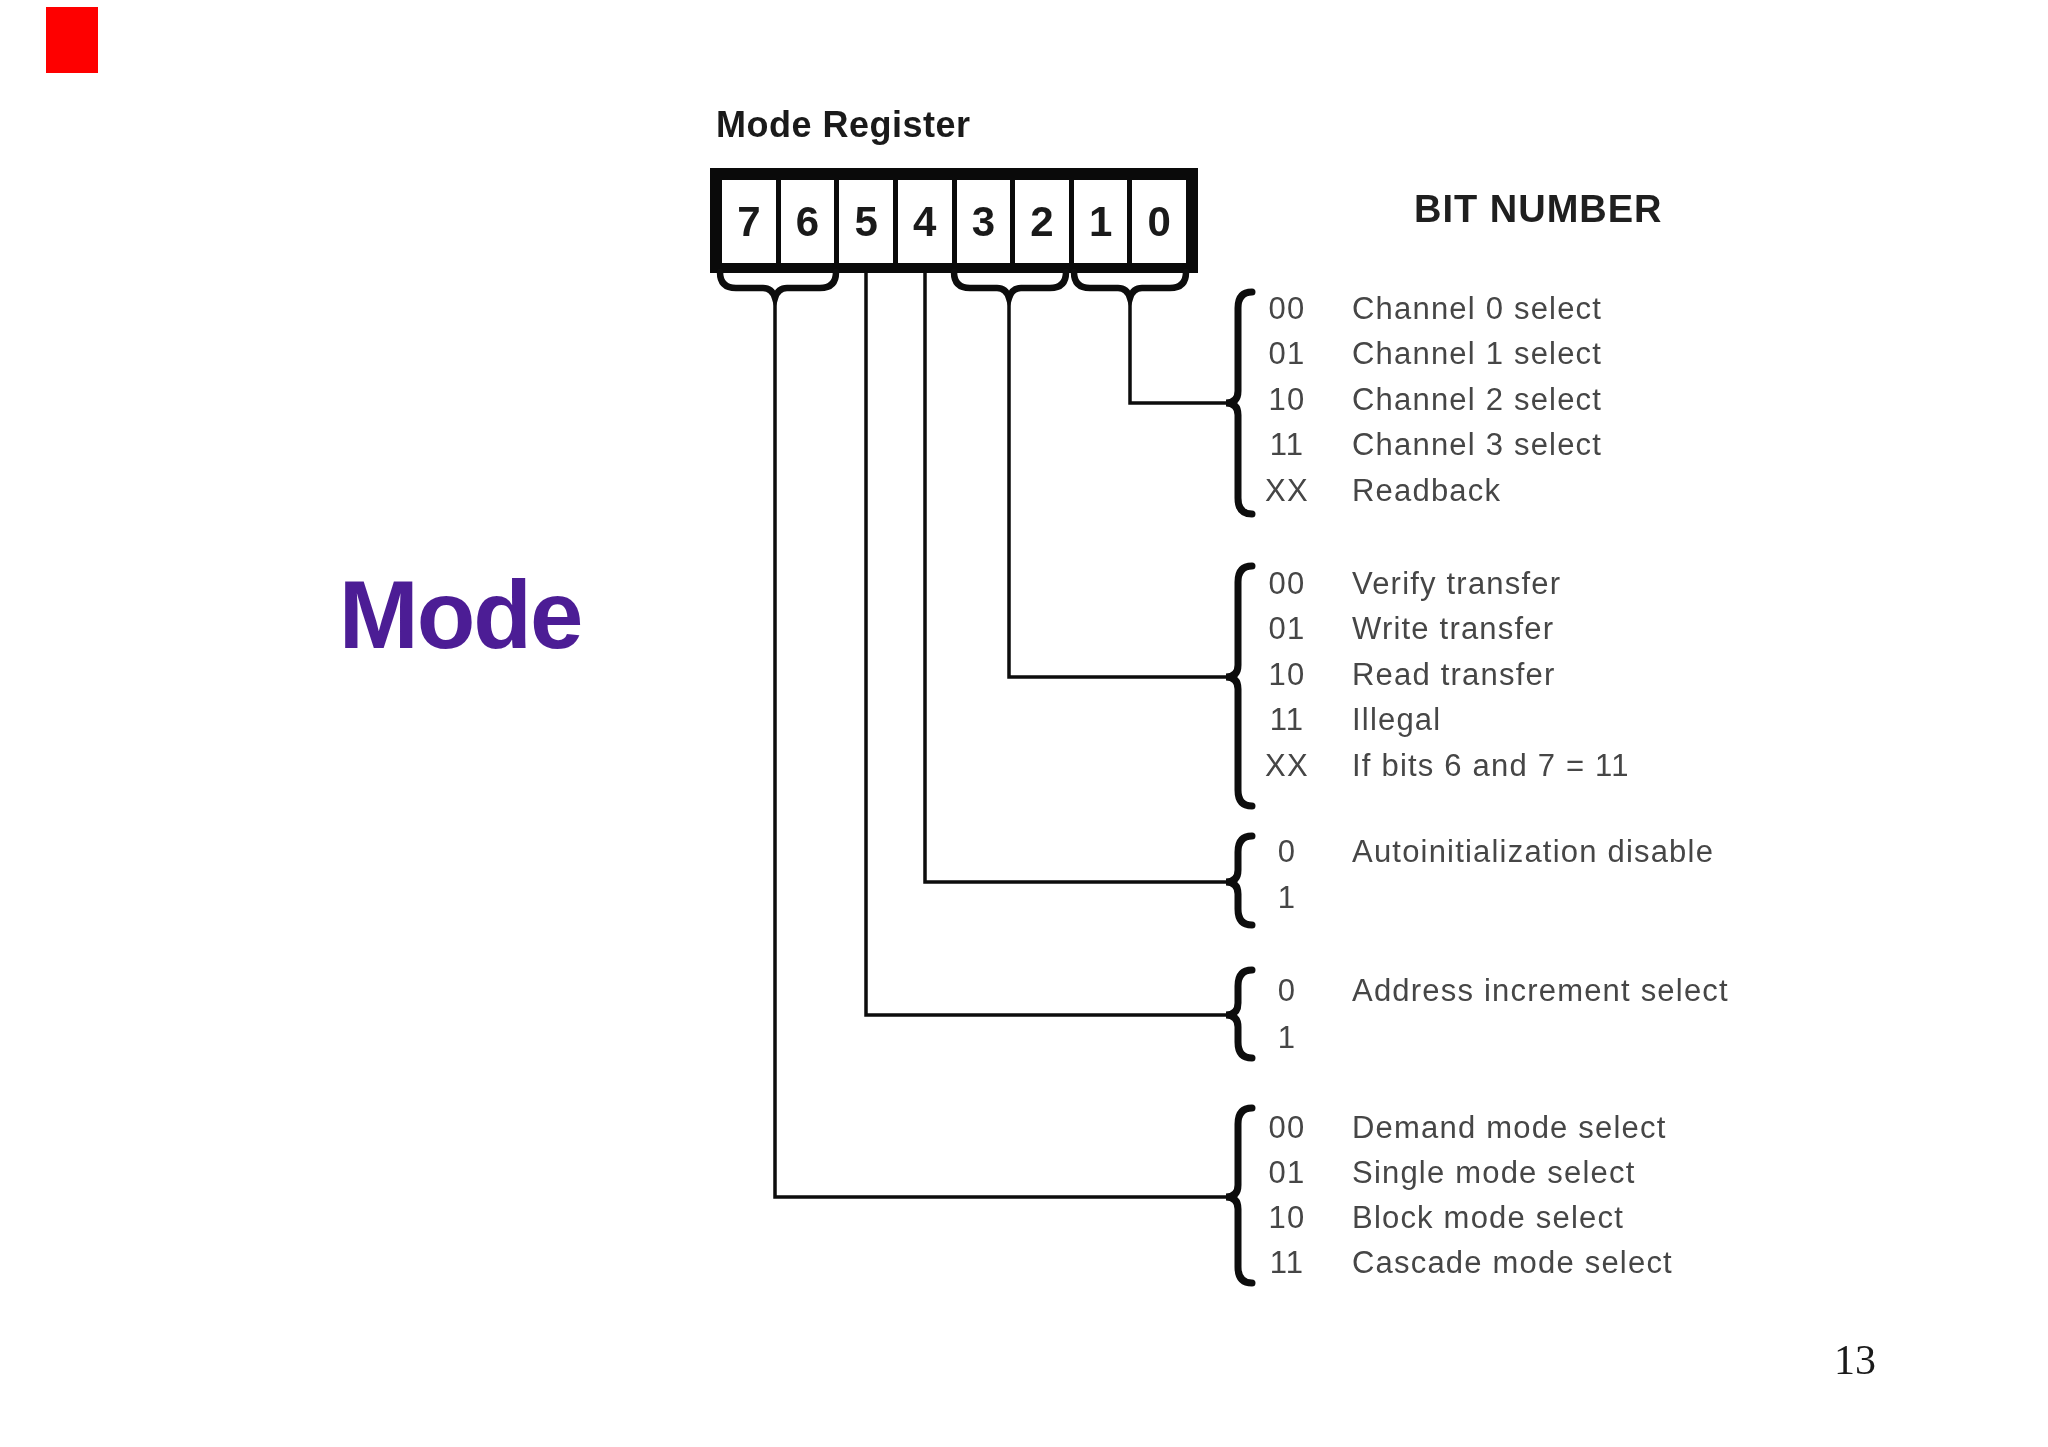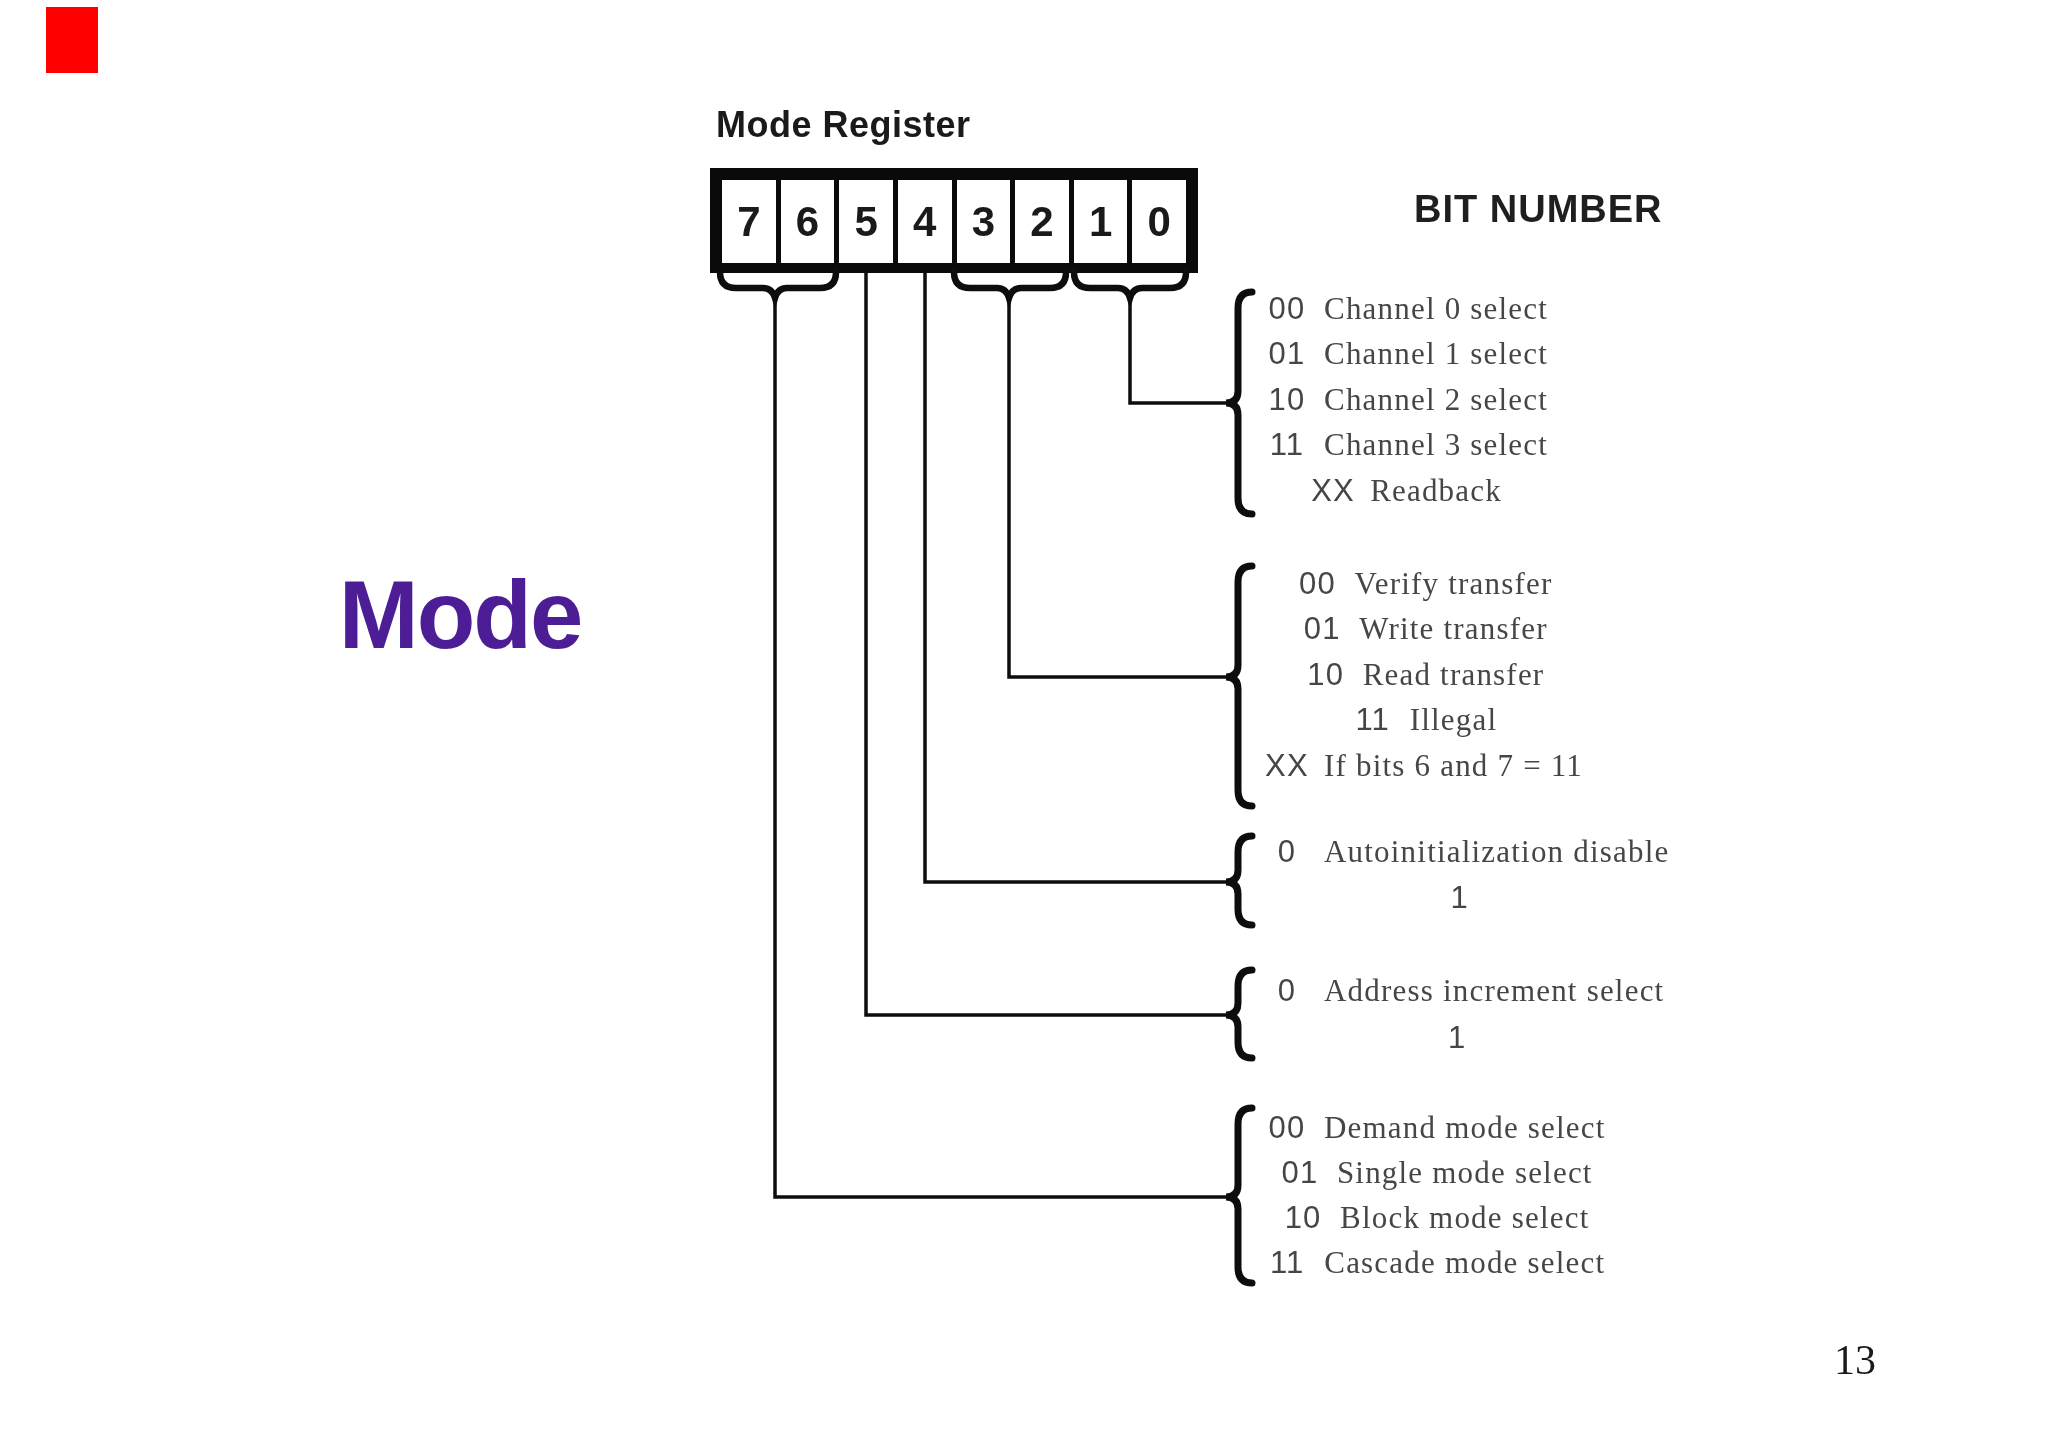--- a/index.html
+++ b/index.html
@@ -25,23 +25,23 @@
 
   
   .bit-box{left:710px;top:168px;width:488px;height:105px;background:#0a0a0a;
     box-sizing:border-box;padding:12px 12px 10px 12px;}
   .bit-cells{display:flex;gap:5px;width:100%;height:100%;}
   .bit-cell{flex:1;background:#ffffff;display:flex;align-items:center;
     justify-content:center;font-weight:bold;font-size:42px;color:#1a1a1a;}
 
   
   .group{left:1250px;color:#464646;font-size:31px;letter-spacing:1.2px;}
-  .group .row{display:flex;align-items:center;justify-content:center;}
+  .group .row{display:flex;align-items:center;}
   .group .val{width:74px;text-align:center;flex:0 0 auto;}
-  .group .desc{white-space:nowrap;font-family:Liberation Serif, serif;}
+  .group .desc{margin-left:28px;white-space:nowrap;}
   .g1{top:286px;} .g2{top:561px;} .g3{top:829px;} .g4{top:967px;} .g5{top:1105px;}
 
   
   .page-number{left:1834px;top:1336px;font-family:"Liberation Serif", serif;
     font-size:42px;color:#1a1a1a;text-align:center;}
 
   svg.overlay{position:absolute;left:0;top:0;}
   svg .ln{fill:none;stroke:#0d0d0d;stroke-width:3.5;}
   svg .ub{fill:none;stroke:#0d0d0d;stroke-width:6.5;stroke-linecap:round;}
   svg .br{fill:none;stroke:#0d0d0d;stroke-width:7;stroke-linecap:round;}

